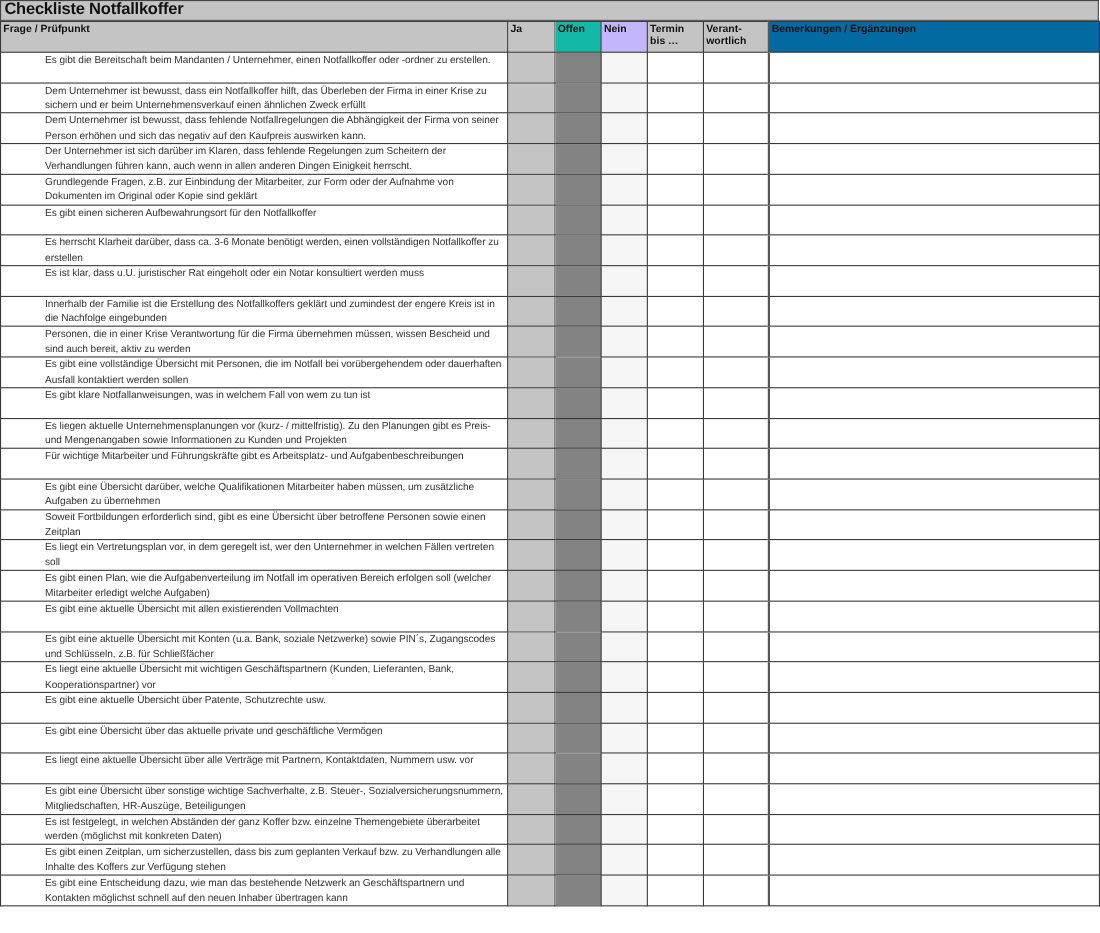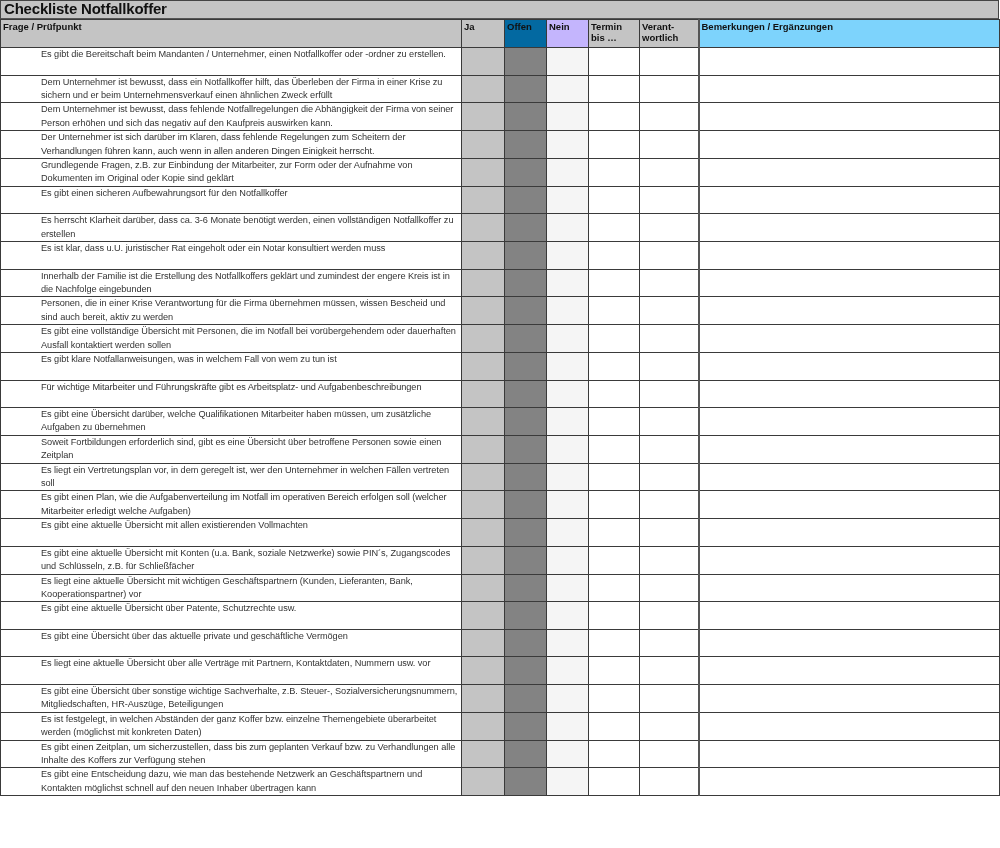--- a/index.html
+++ b/index.html
@@ -37,25 +37,25 @@
         <col class="c-of">
         <col class="c-ne">
         <col class="c-te">
         <col class="c-ve">
         <col class="c-be">
     </colgroup>
     <thead>
       <tr>
         <th style="background: rgb(196, 196, 196);">Frage / Prüfpunkt</th>
         <th style="background: rgb(196, 196, 196);">Ja</th>
-        <th style="background: #0369a1;">Offen</th>
+        <th style="background: #14b8a6;">Offen</th>
         <th style="background: #c4b5fd;">Nein</th>
         <th style="background: rgb(196, 196, 196);">Termin bis …</th>
         <th style="background: rgb(196, 196, 196);">Verant-wortlich</th>
-        <th class="thick-left" style="background: #7dd3fc;">Bemerkungen / Ergänzungen</th>
+        <th class="thick-left" style="background: #0369a1;">Bemerkungen / Ergänzungen</th>
       </tr>
     </thead>
     <tbody id="rows">
         <tr>
     <td class="q">Es gibt die Bereitschaft beim Mandanten / Unternehmer, einen Notfallkoffer oder -ordner zu erstellen.</td>
     <td class="ja" style="background: rgb(196, 196, 196);"></td>
     <td class="offen" style="background: rgb(131, 131, 131);"></td>
     <td class="nein" style="background: rgb(245, 245, 245);"></td>
     <td class="blank"></td>
     <td class="blank"></td>
@@ -146,20 +146,29 @@
     <td class="q">Es gibt eine vollständige Übersicht mit Personen, die im Notfall bei vorübergehendem oder dauerhaften Ausfall kontaktiert werden sollen</td>
     <td class="ja" style="background: rgb(196, 196, 196);"></td>
     <td class="offen" style="background: rgb(131, 131, 131);"></td>
     <td class="nein" style="background: rgb(245, 245, 245);"></td>
     <td class="blank"></td>
     <td class="blank"></td>
     <td class="blank thick-left"></td>
   </tr>
         <tr>
     <td class="q">Es gibt klare Notfallanweisungen, was in welchem Fall von wem zu tun ist</td>
+    <td class="ja" style="background: rgb(196, 196, 196);"></td>
+    <td class="offen" style="background: rgb(131, 131, 131);"></td>
+    <td class="nein" style="background: rgb(245, 245, 245);"></td>
+    <td class="blank"></td>
+    <td class="blank"></td>
+    <td class="blank thick-left"></td>
+  </tr>
+        <tr>
+    <td class="q">Es liegen aktuelle Unternehmensplanungen vor (kurz- / mittelfristig). Zu den Planungen gibt es Preis- und Mengenangaben sowie Informationen zu Kunden und Projekten</td>
     <td class="ja" style="background: rgb(196, 196, 196);"></td>
     <td class="offen" style="background: rgb(131, 131, 131);"></td>
     <td class="nein" style="background: rgb(245, 245, 245);"></td>
     <td class="blank"></td>
     <td class="blank"></td>
     <td class="blank thick-left"></td>
   </tr>
         <tr>
     <td class="q">Für wichtige Mitarbeiter und Führungskräfte gibt es Arbeitsplatz- und Aufgabenbeschreibungen</td>
     <td class="ja" style="background: rgb(196, 196, 196);"></td>

